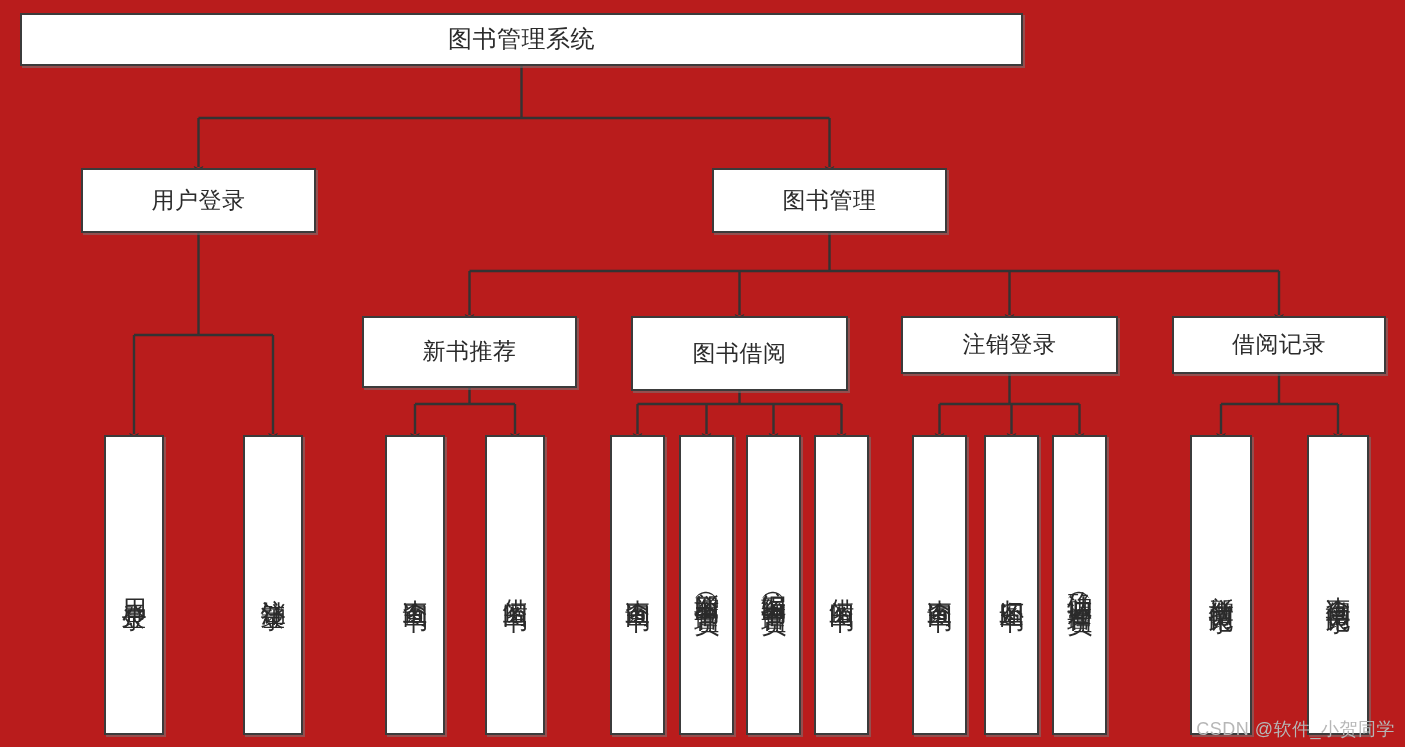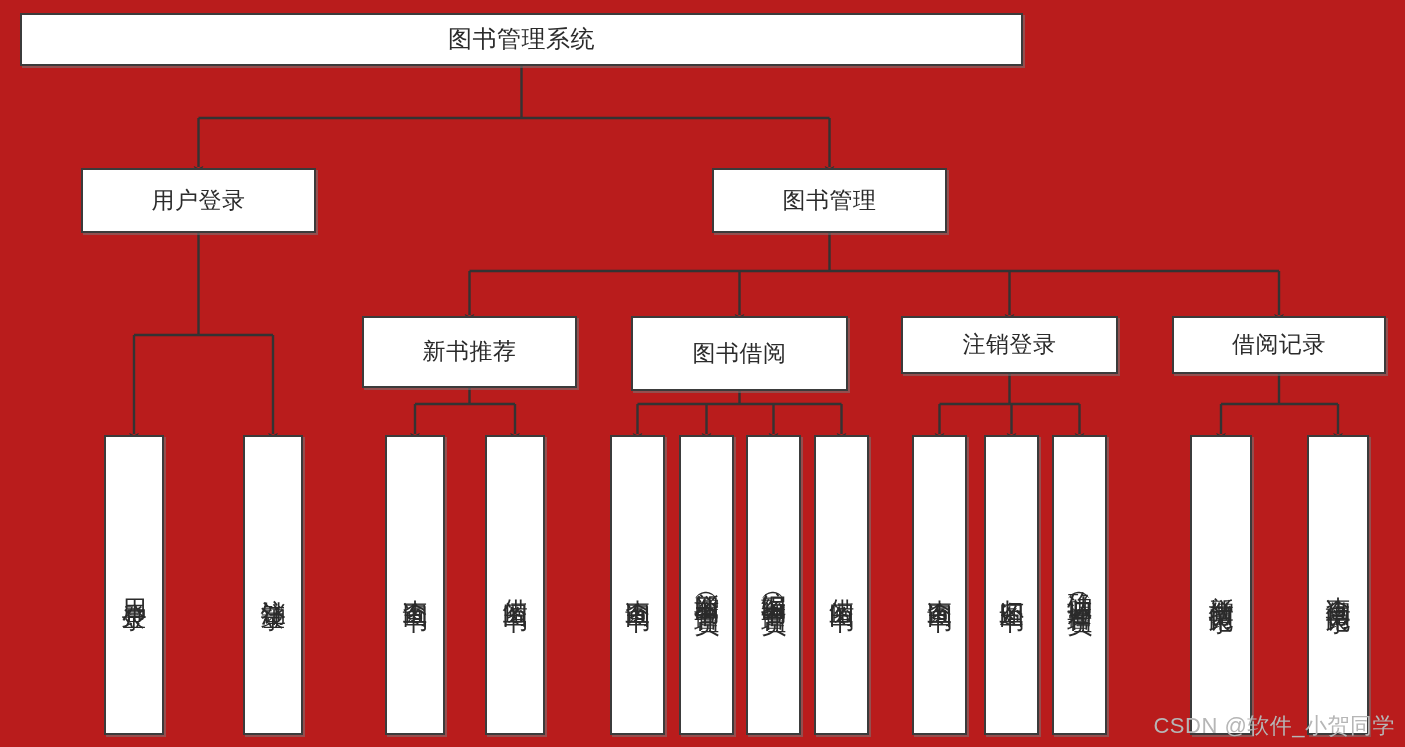--- a/index.html
+++ b/index.html
@@ -11,21 +11,21 @@
         border:2px solid #3b3b3b;
         box-shadow:2px 2px 0 0 rgba(120,120,120,.55);
         display:flex;align-items:center;justify-content:center;}
   .node .lbl{color:#2b2b2b;letter-spacing:.5px;white-space:nowrap;}
   .node.horiz .lbl{font-size:23px;line-height:1.1;}
   .node.vert{writing-mode:vertical-rl;text-orientation:upright;}
   .node.vert .lbl{writing-mode:vertical-rl;text-orientation:upright;
                   font-size:25px;line-height:1.18;letter-spacing:3px;
                   white-space:normal;text-align:center;}
   .node.root .lbl{font-size:24px;}
-  #watermark{position:absolute;right:10px;bottom:6px;font-size:22px;
+  #watermark{position:absolute;right:10px;bottom:6px;font-size:18px;
              color:#b6b6b6;white-space:nowrap;letter-spacing:.5px;}
 </style>
 </head>
 <body>
 
 <div id="diagram-root">
   <svg class="wires" viewBox="0 0 1405 747" preserveAspectRatio="none">
     <defs>
       <marker id="arrow" markerWidth="10" markerHeight="12" refX="1.2" refY="5" orient="auto" markerUnits="userSpaceOnUse">
         <path d="M0,0 L10,5 L0,10 L2.4,5 Z" fill="#333333"></path>

